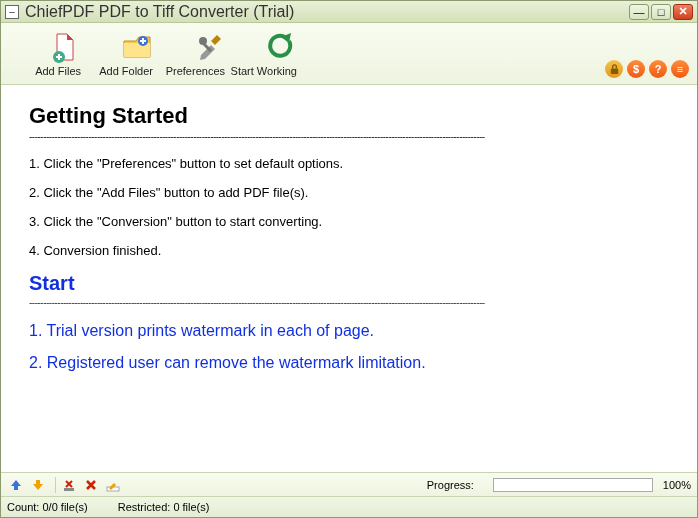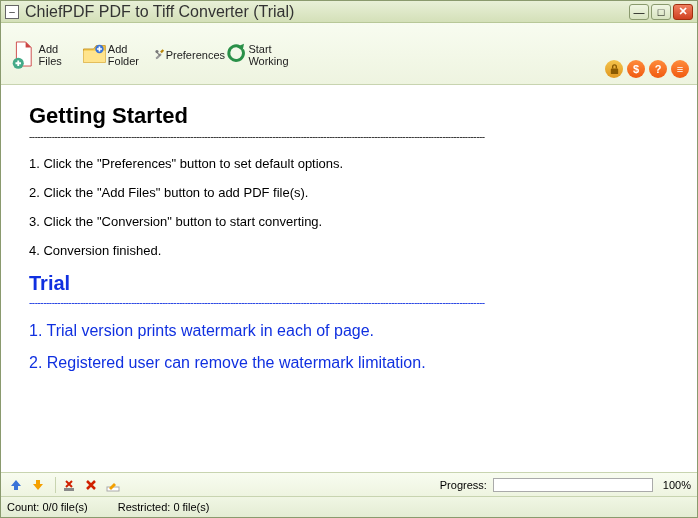--- a/index.html
+++ b/index.html
@@ -4,40 +4,40 @@
 <style>
 * { box-sizing: border-box; margin: 0; padding: 0; font-family: "Segoe UI", Tahoma, sans-serif; }
 body { background: #fff; }
 .window { width: 698px; height: 518px; border: 1px solid #8a9a6e; background: #fff; display: flex; flex-direction: column; }
 .titlebar { height: 22px; background: linear-gradient(#e8f0d8, #d4e0b8); display: flex; align-items: center; padding: 0 4px; border-bottom: 1px solid #b8c898; }
 .titlebar .sys-icon { width: 14px; height: 14px; background: #fff; border: 1px solid #666; margin-right: 6px; display: flex; align-items: center; justify-content: center; font-size: 10px; color: #333; }
 .titlebar .title { font-size: 16px; color: #333; flex: 1; }
 .titlebar .win-btn { width: 20px; height: 16px; margin-left: 2px; border: 1px solid #8a9a6e; background: linear-gradient(#f0f6e4,#d8e4c0); border-radius: 3px; display: flex; align-items: center; justify-content: center; font-size: 11px; cursor: pointer; }
 .titlebar .close-btn { background: linear-gradient(#f08060,#d04020); color: #fff; border-color: #a03010; font-weight: bold; }
 .toolbar { height: 62px; background: linear-gradient(#f8fcf0,#eef4e0); border-bottom: 1px solid #c8d4b0; display: flex; align-items: center; padding: 2px 8px; position: relative; }
-.tbtn { display: flex; flex-direction: row; align-items: center; justify-content: center; width: 72px; height: 56px; font-size: 11px; color: #222; cursor: pointer; border-radius: 3px; }
+.tbtn { display: flex; flex-direction: column; align-items: flex-end; justify-content: center; width: 72px; height: 56px; font-size: 11px; color: #222; cursor: pointer; border-radius: 3px; }
 .tbtn svg { width: 32px; height: 32px; }
 .tbtn span { margin-top: 2px; }
 .right-icons { position: absolute; right: 8px; bottom: 6px; display: flex; gap: 4px; }
 .right-icons .ri { width: 18px; height: 18px; border-radius: 50%; display: flex; align-items: center; justify-content: center; font-size: 11px; font-weight: bold; color: #fff; cursor: pointer; }
 .lock-ri { background: linear-gradient(#f4c44c,#e09820); color:#5a3a00;}
 .orange-ri { background: linear-gradient(#ff8c3c,#f05a10); }
 .columns { height: 20px; background: linear-gradient(#f0f6e4,#dce6c8); border-bottom: 1px solid #c8d4b0; display: flex; font-size: 11px; color: #333; }
 .columns .col { border-right: 1px solid #c8d4b0; padding: 3px 6px; display:flex; align-items:center; }
 .content { flex: 1; background: #fff; padding: 18px 28px; overflow: auto; border-bottom: 1px solid #c8d4b0; }
 .content h1 { font-size: 22px; font-weight: bold; margin-bottom: 2px; }
 .dash { color: #222; font-size: 10px; letter-spacing: -0.5px; white-space: nowrap; overflow: hidden; margin-bottom: 14px; }
 .dash.blue { color: #1030e0; }
 .step { font-size: 13px; margin-bottom: 14px; color: #000; }
 .note-h { font-size: 20px; font-weight: bold; color: #1030e0; margin-top: 10px; margin-bottom: 2px; }
 .note-line { font-size: 16px; color: #1030e0; margin-bottom: 14px; }
 .bottombar { height: 24px; background: linear-gradient(#f8fcf0,#eef4e0); display: flex; align-items: center; padding: 0 6px; font-size: 11px; border-bottom: 1px solid #c8d4b0; }
 .bottombar .bb-btn { width: 18px; height: 18px; margin-right: 4px; display: flex; align-items: center; justify-content: center; cursor: pointer; }
 .bottombar .spacer { flex: 1; }
-.bottombar .prog-label { margin-right: 6px; }
+.bottombar .prog-label { margin-right: 19px; }
 .bottombar .prog-bar { width: 160px; height: 14px; border: 1px solid #aaa; background: #fff; margin-right: 10px; }
 .statusbar { height: 20px; background: linear-gradient(#f0f6e4,#e4ecd4); display: flex; align-items: center; padding: 0 6px; font-size: 11px; gap: 30px; }
 </style>
 </head>
 <body>
 
 <div class="window">
 
   <div class="titlebar">
     <div class="sys-icon">–</div>
@@ -96,21 +96,21 @@
   </div>
 
 
   <div class="content">
     <h1>Getting Started</h1>
     <div class="dash">-----------------------------------------------------------------------------------------------------------------------------------------------------------------</div>
     <div class="step">1. Click the "Preferences" button to set default options.</div>
     <div class="step">2. Click the "Add Files" button to add PDF file(s).</div>
     <div class="step">3. Click the "Conversion" button to start converting.</div>
     <div class="step">4. Conversion finished.</div>
-    <div class="note-h">Trial</div>
+    <div class="note-h">Start</div>
     <div class="dash blue">-----------------------------------------------------------------------------------------------------------------------------------------------------------------</div>
     <div class="note-line">1. Trial version prints watermark in each of page.</div>
     <div class="note-line">2. Registered user can remove the watermark limitation.</div>
   </div>
 
   <div class="bottombar">
     <div class="bb-btn">
       <svg width="14" height="14" viewBox="0 0 14 14">
           <path fill="#3a74d8" d="M7 2l5 6H9v4H5V8H2z"></path>
         </svg>

